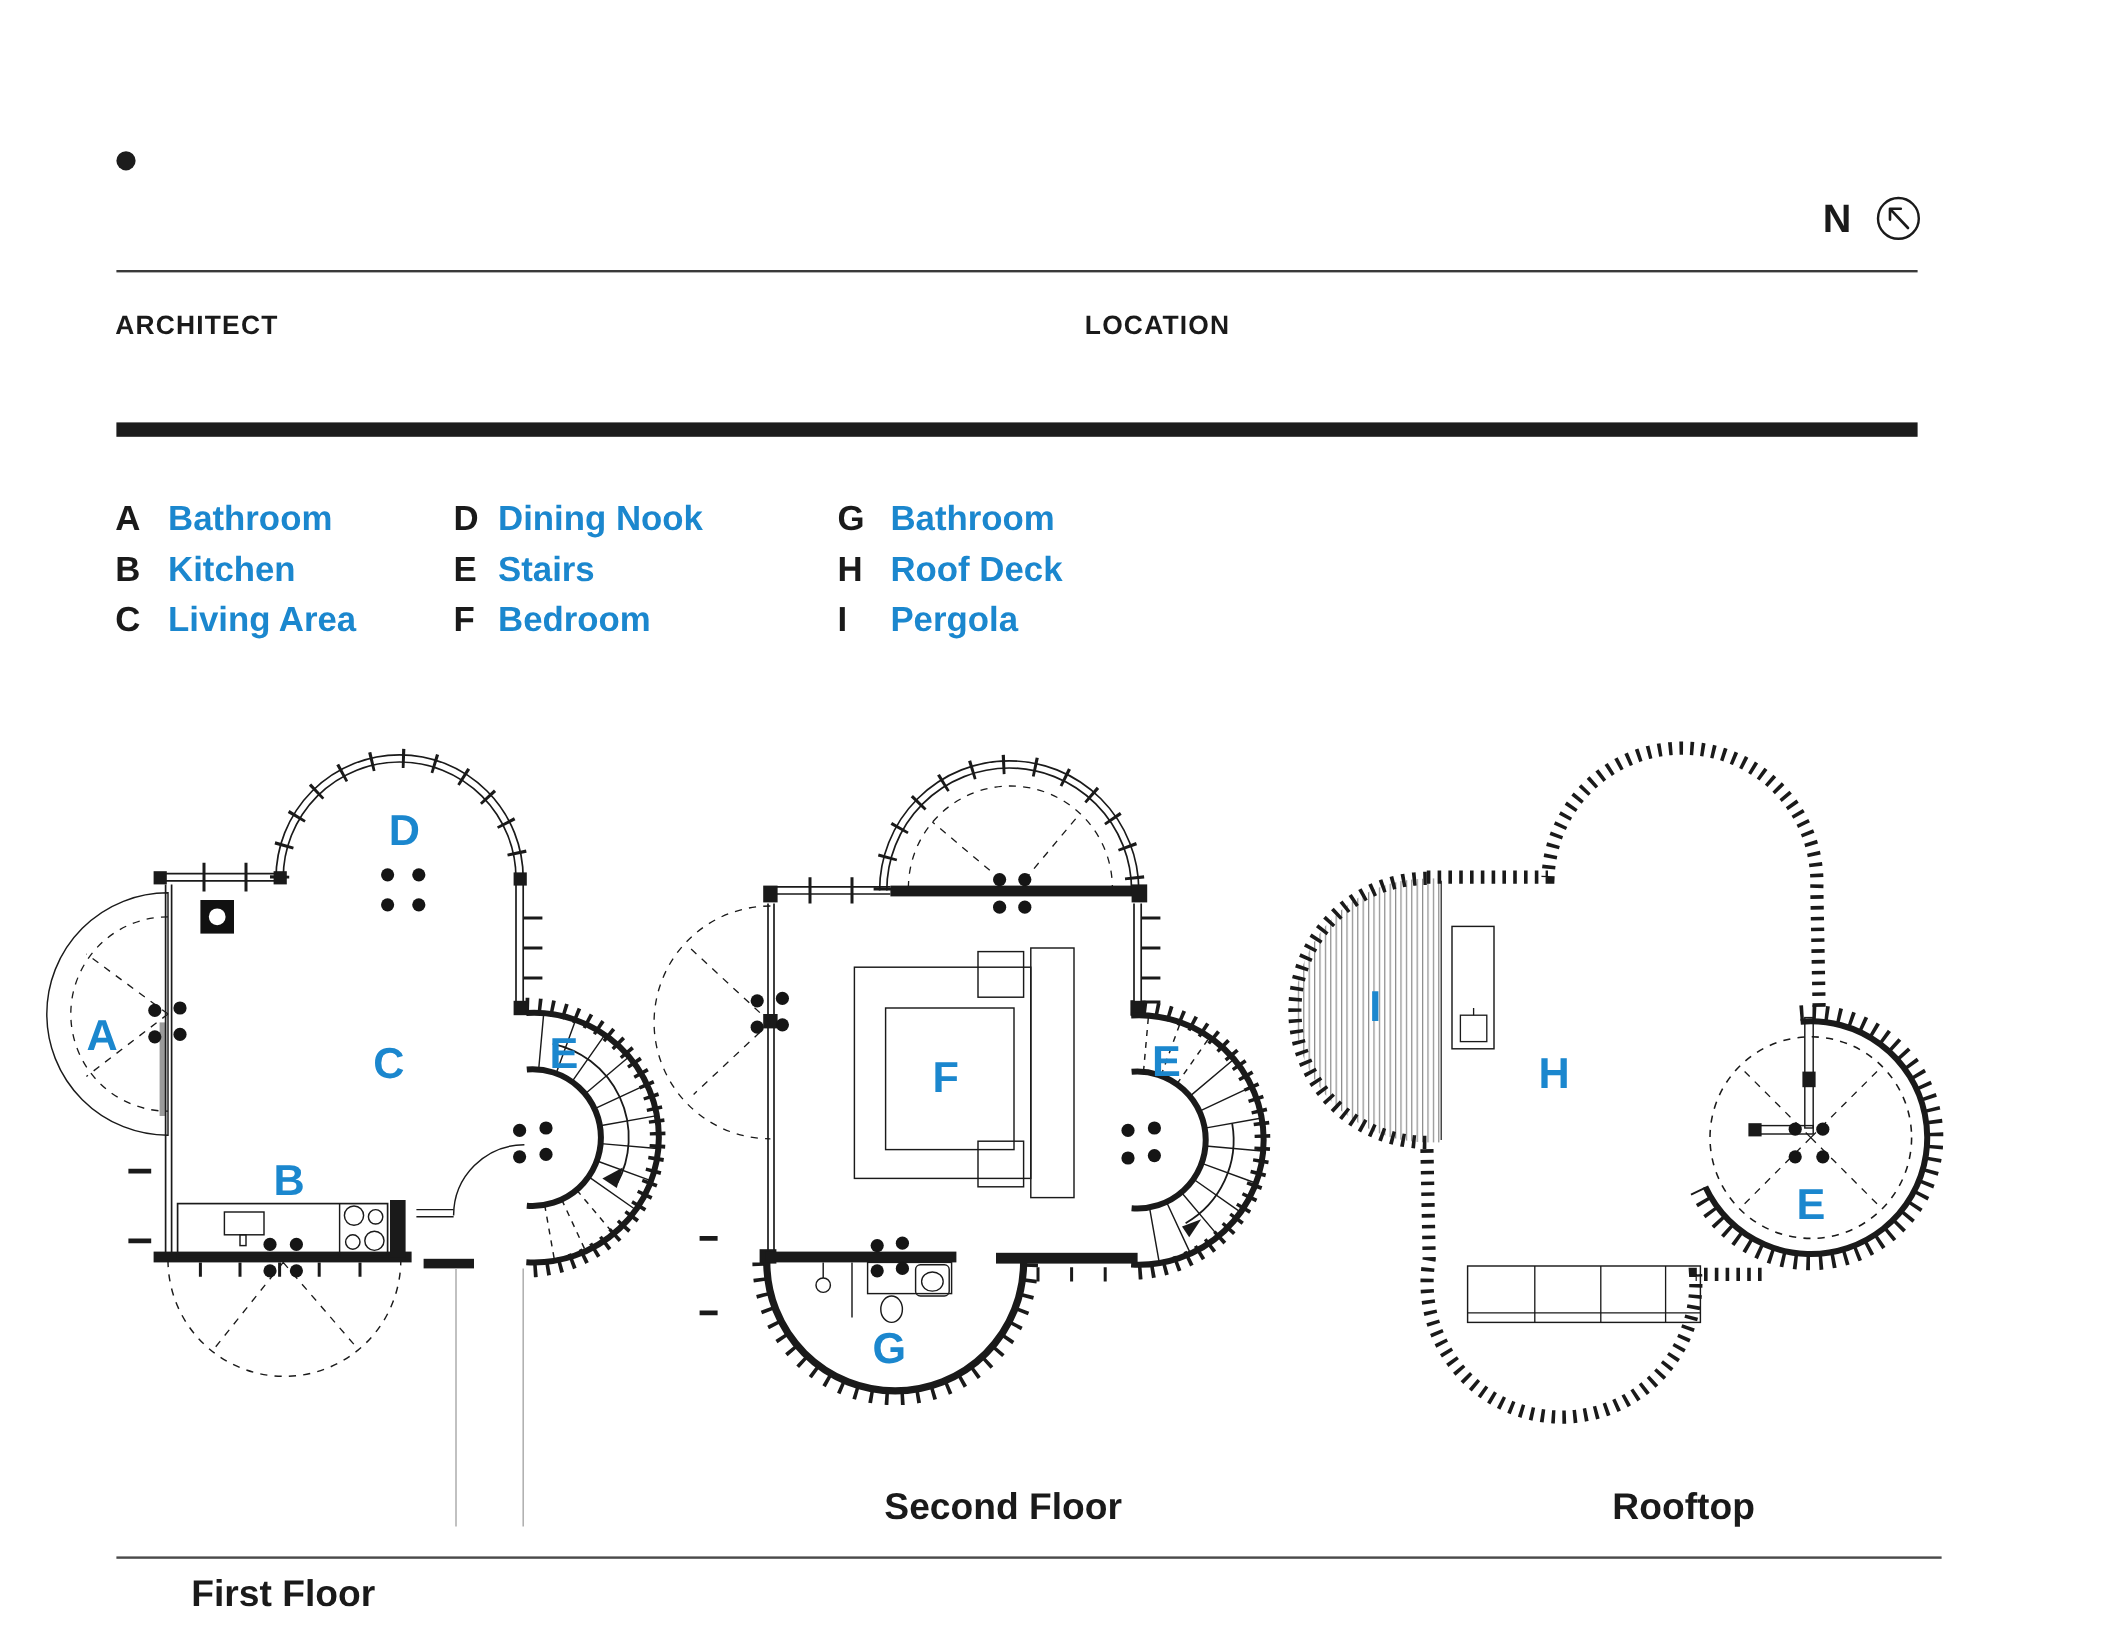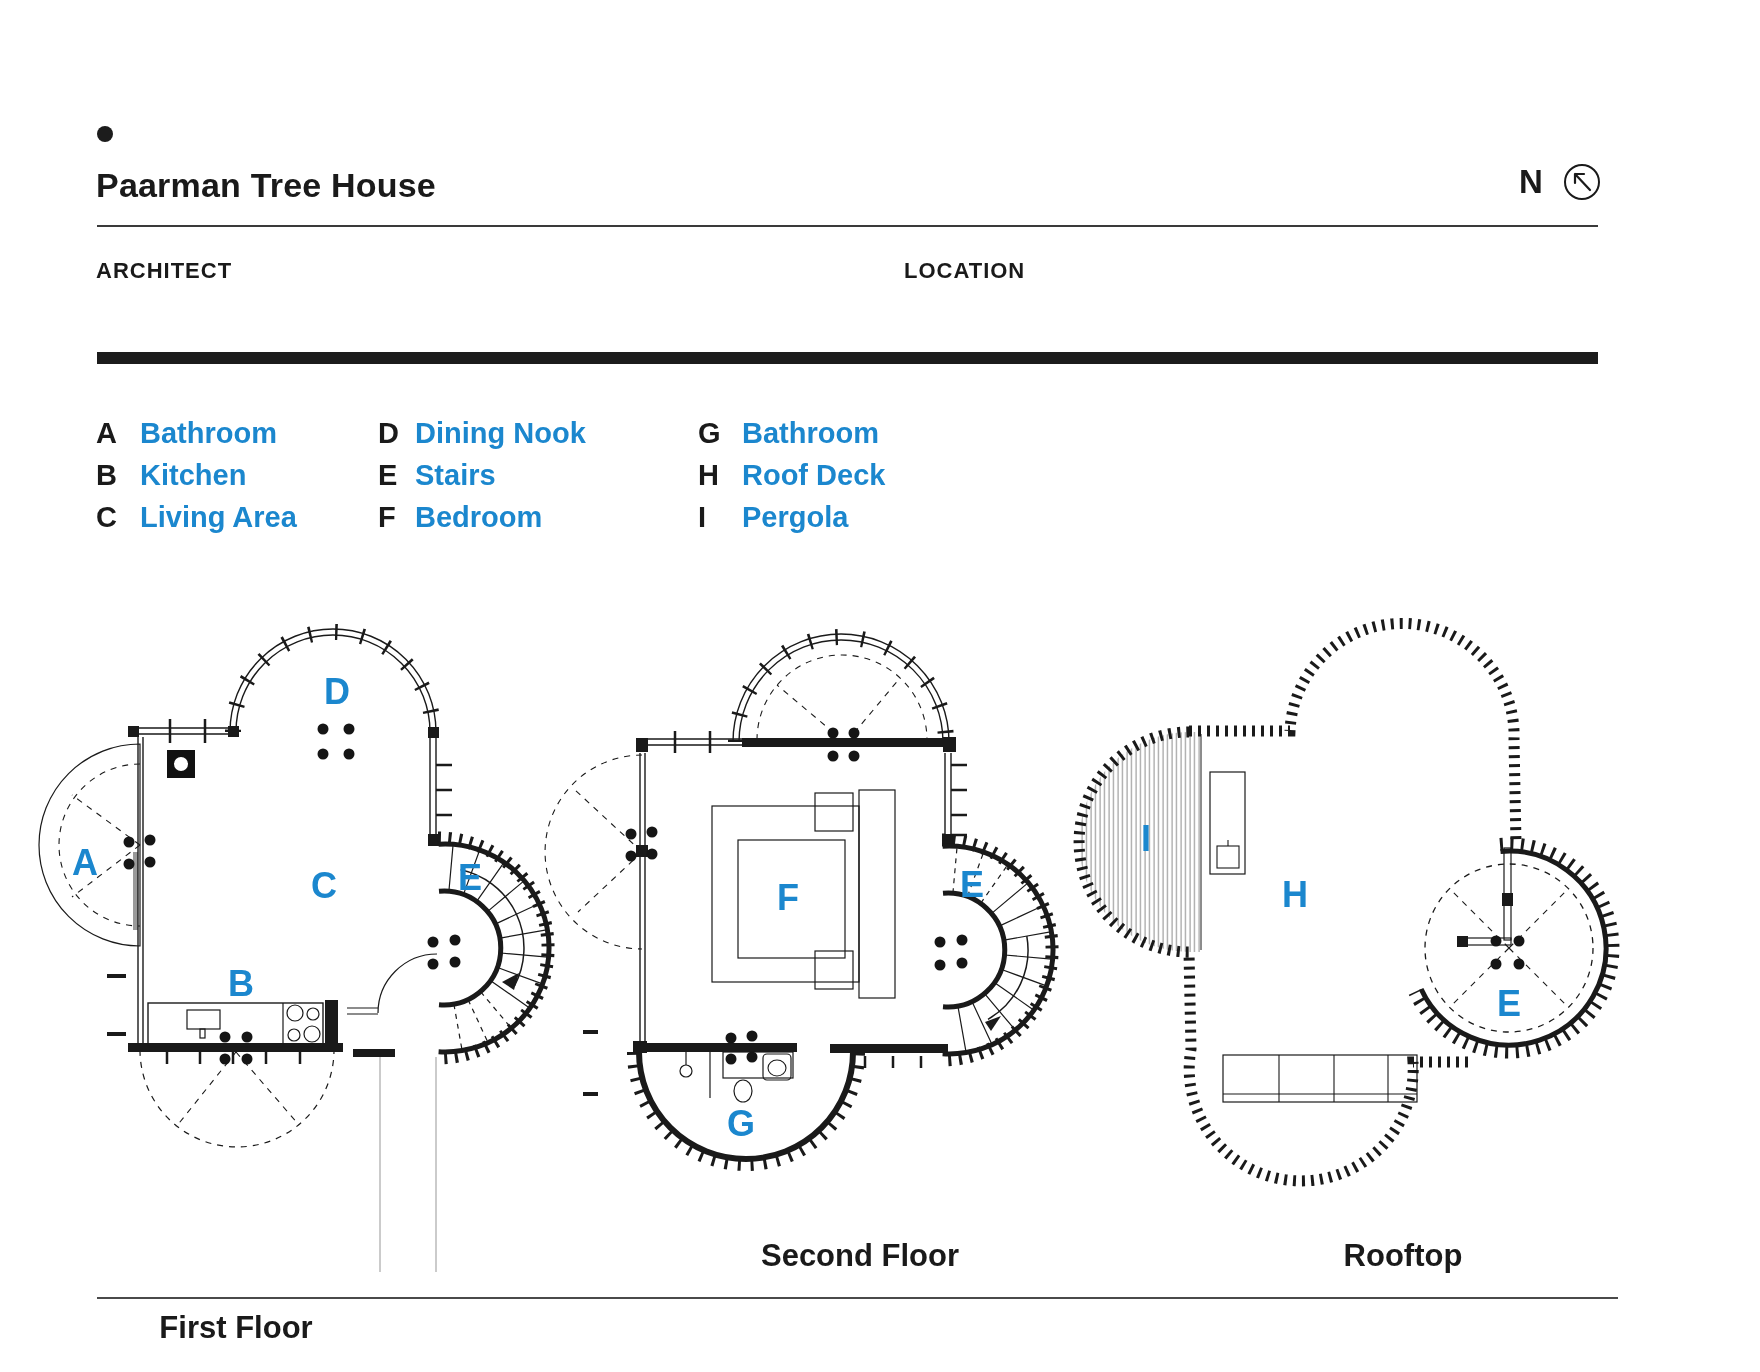--- a/index.html
+++ b/index.html
@@ -23,21 +23,20 @@
   svg text{font-family:"Liberation Sans",sans-serif;font-weight:700;font-size:36px;
            fill:#1b87ce;text-anchor:middle;}
   .w{stroke:#1a1a1a;fill:none;}
 </style>
 </head>
 <body>
 
 <div id="canvas">
 
   <div class="abs bullet" style="left:97px;top:126px;"></div>
-  <div class="abs title" style="left:96px;top:166px;">Paarman Tree House</div>
 
   <div class="abs north-n" style="left:1519px;top:163px;">N</div>
   <svg class="abs" style="left:1562px;top:162px;" width="40" height="40" viewBox="0 0 40 40">
     <circle cx="20" cy="20" r="17" class="w" stroke-width="2"></circle>
     <path d="M28,28 L13,12 M13,12 L13,21 M13,12 L22,12" class="w" stroke-width="2.2" stroke-linecap="round"></path>
   </svg>
 
   <div class="abs rule-thin" style="left:97px;top:225px;width:1501px;"></div>
 
   <div class="abs meta-label" style="left:96px;top:258px;">ARCHITECT</div>
@@ -331,17 +330,17 @@
       <circle cx="1496" cy="964" r="5.5"></circle>
         <circle cx="1519" cy="964" r="5.5"></circle>
     </g>
 
     <text x="1146" y="851">I</text>
     <text x="1295" y="907">H</text>
     <text x="1509" y="1016">E</text>
   </svg>
 
   <div class="abs floor-name" style="left:236px;top:1310px;">First Floor</div>
-  <div class="abs floor-name" style="left:860px;top:1238px;text-align:right;">Second Floor</div>
+  <div class="abs floor-name" style="left:836px;top:1238px;text-align:right;">Second Floor</div>
   <div class="abs floor-name" style="left:1403px;top:1238px;text-align:right;">Rooftop</div>
 
   <div class="abs rule-bottom" style="left:97px;top:1297px;width:1521px;"></div>
 </div>
 
 </body></html>

